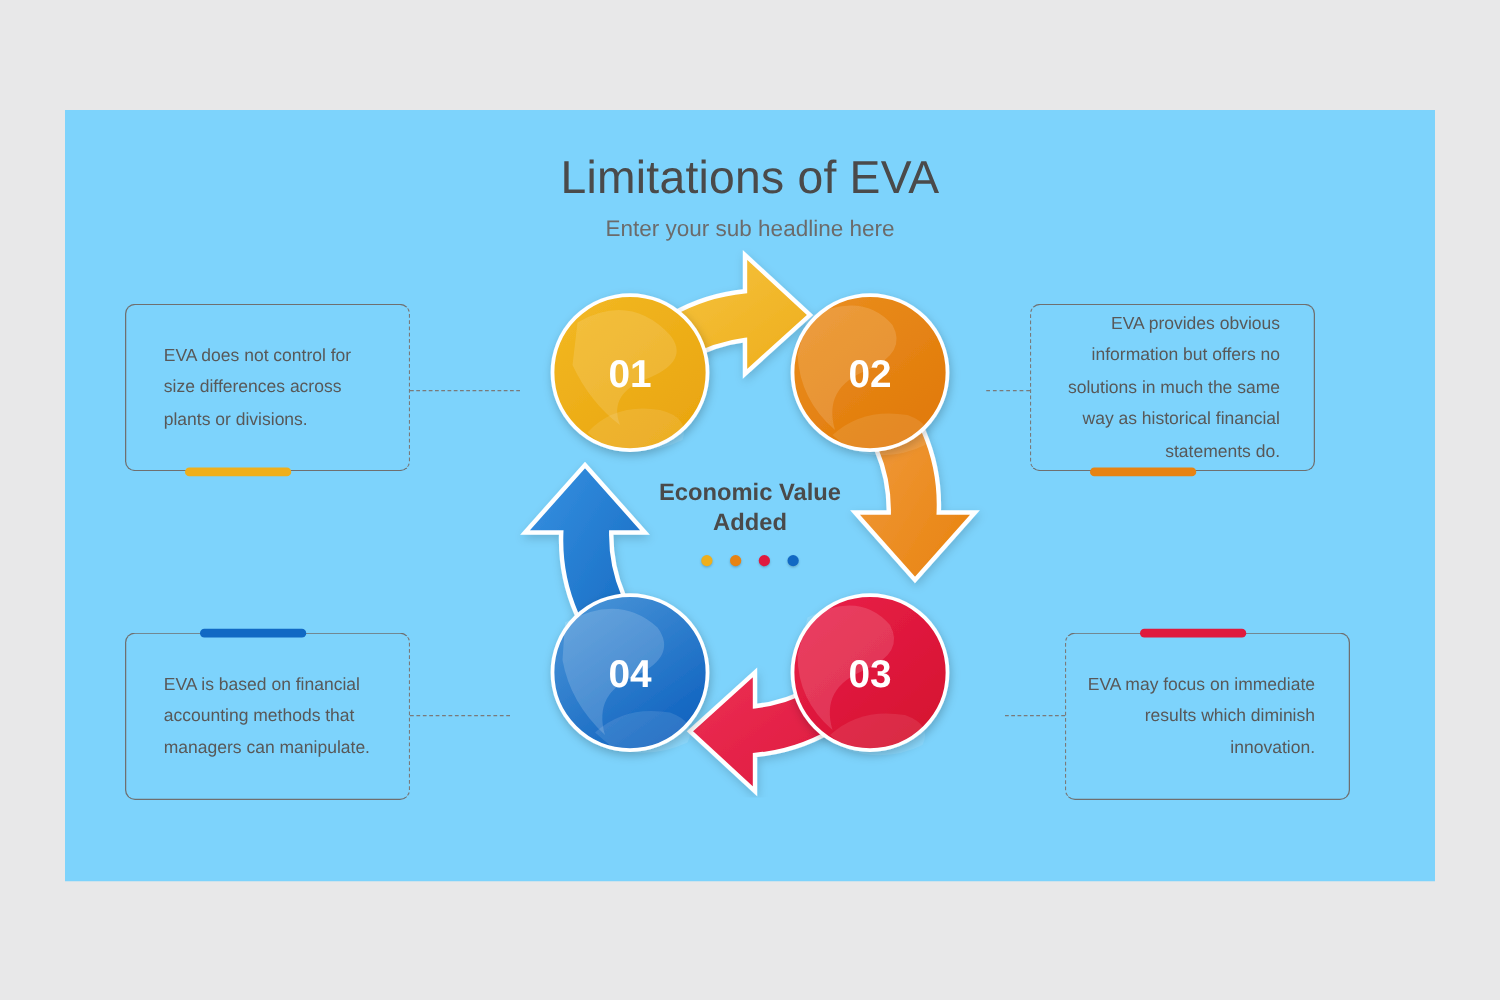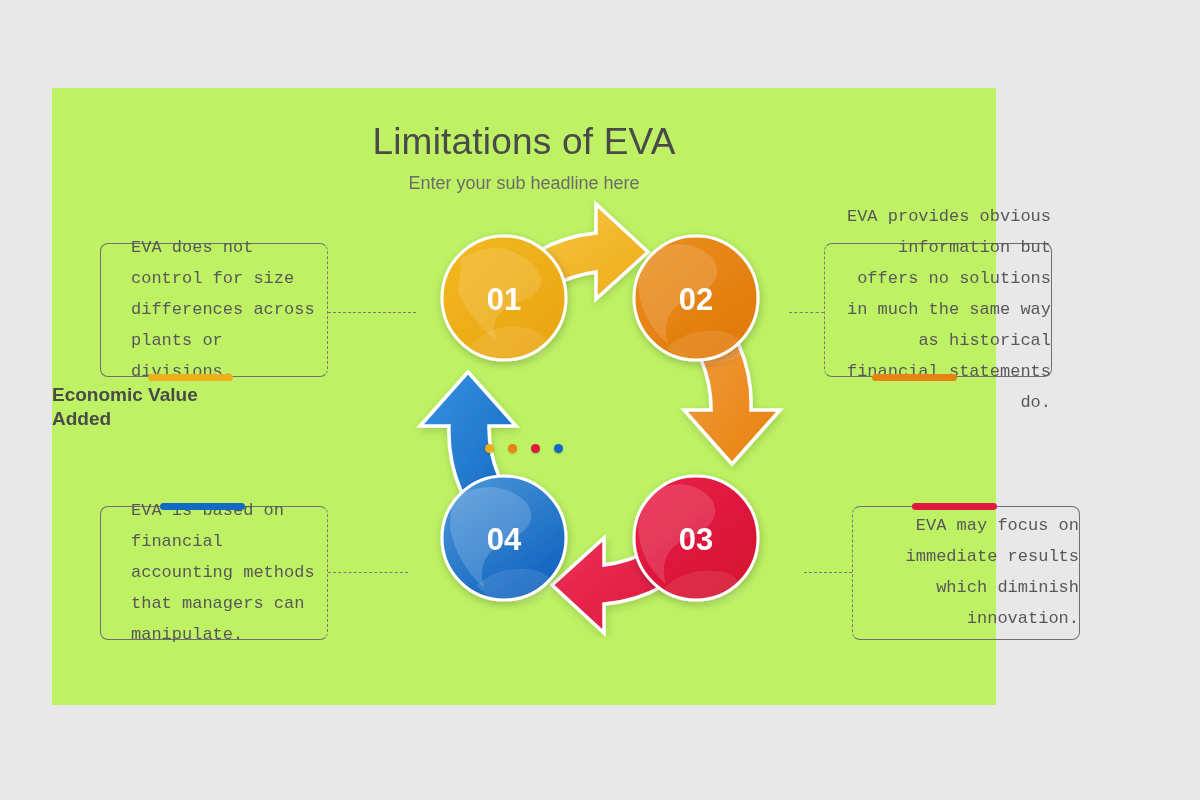--- a/index.html
+++ b/index.html
@@ -9,23 +9,23 @@
     height: 800px;
     background: #e8e8e9;
     font-family: "Liberation Sans", sans-serif;
     overflow: hidden;
   }
 
   #slide {
     position: absolute;
     left: 52px;
     top: 88px;
-    width: 944px;
+    width: 1096px;
     height: 617px;
-    background: #bef264;
+    background: #7dd3fc;
   }
 
   
   #title {
     position: absolute;
     top: 33px;
     left: 0;
     width: 100%;
     text-align: center;
     font-size: 37px;
@@ -61,20 +61,21 @@
     text-anchor: middle;
     dominant-baseline: central;
   }
 
   
   #center-label {
     position: absolute;
     left: 0;
     top: 295px;
     width: 100%;
+    text-align: center;
     pointer-events: none;
   }
   #center-label .ct {
     font-size: 19px;
     font-weight: 700;
     color: #4a4a4a;
     line-height: 1.28;
     white-space: pre-line;
   }
   #dots {
@@ -101,27 +102,26 @@
     border: 1px solid #6f6f6f;
     border-radius: 8px;
   }
   .card.c01 .frame { border-right-style: dashed; border-right-color: #7a7a7a; }
   .card.c02 .frame { border-left-style: dashed;  border-left-color: #7a7a7a; }
   .card.c03 .frame { border-left-style: dashed;  border-left-color: #7a7a7a; }
   .card.c04 .frame { border-right-style: dashed; border-right-color: #7a7a7a; }
 
   .card .txt {
     position: absolute;
-    left: 11px; right: 1px;
+    left: 11px; right: 28px;
     top: 50%;
     transform: translateY(-50%);
-    font-size: 17px;
+    font-size: 14px;
     line-height: 1.82;
     color: #585858;
-    font-family: Liberation Mono, monospace;
   }
   .card.left  .txt { text-align: left; margin-left: 20px; }
   .card.right .txt { text-align: right; }
 
   .pill {
     position: absolute;
     width: 85px; height: 7px;
     border-radius: 4px;
   }
   .pill.bottom { bottom: -3.5px; left: 48px; }

